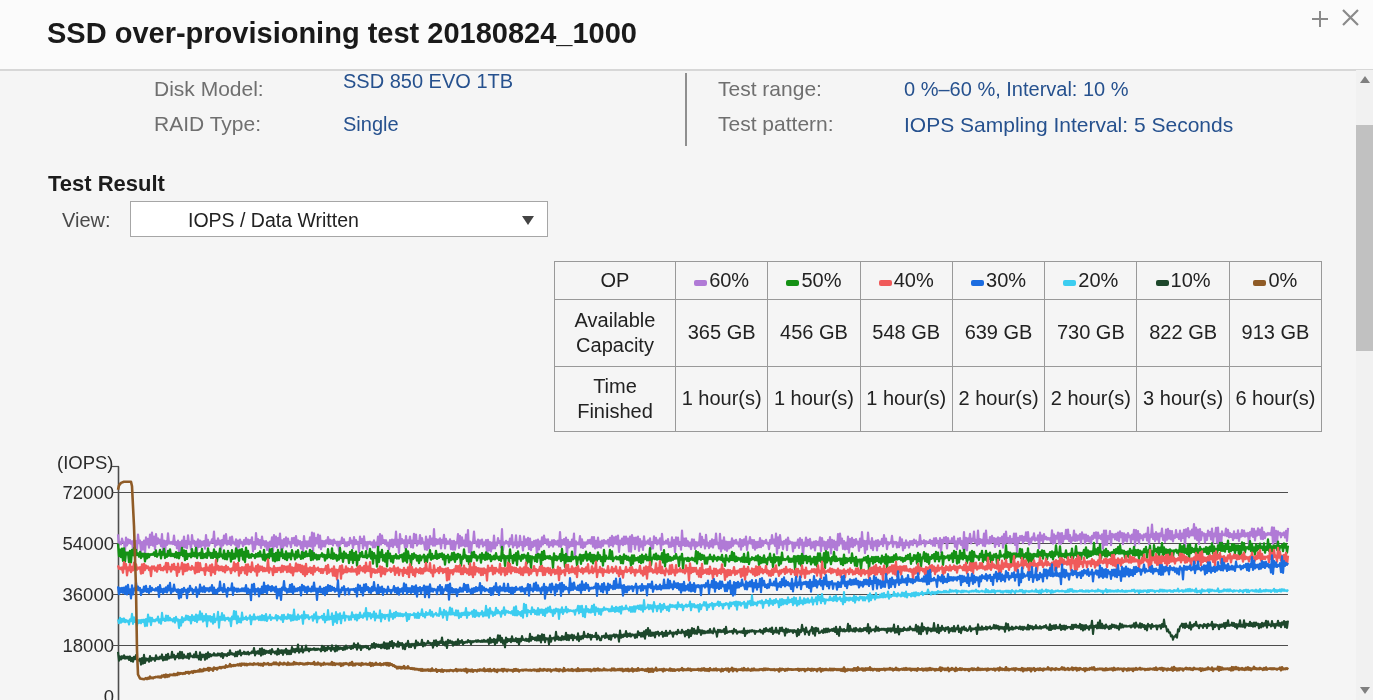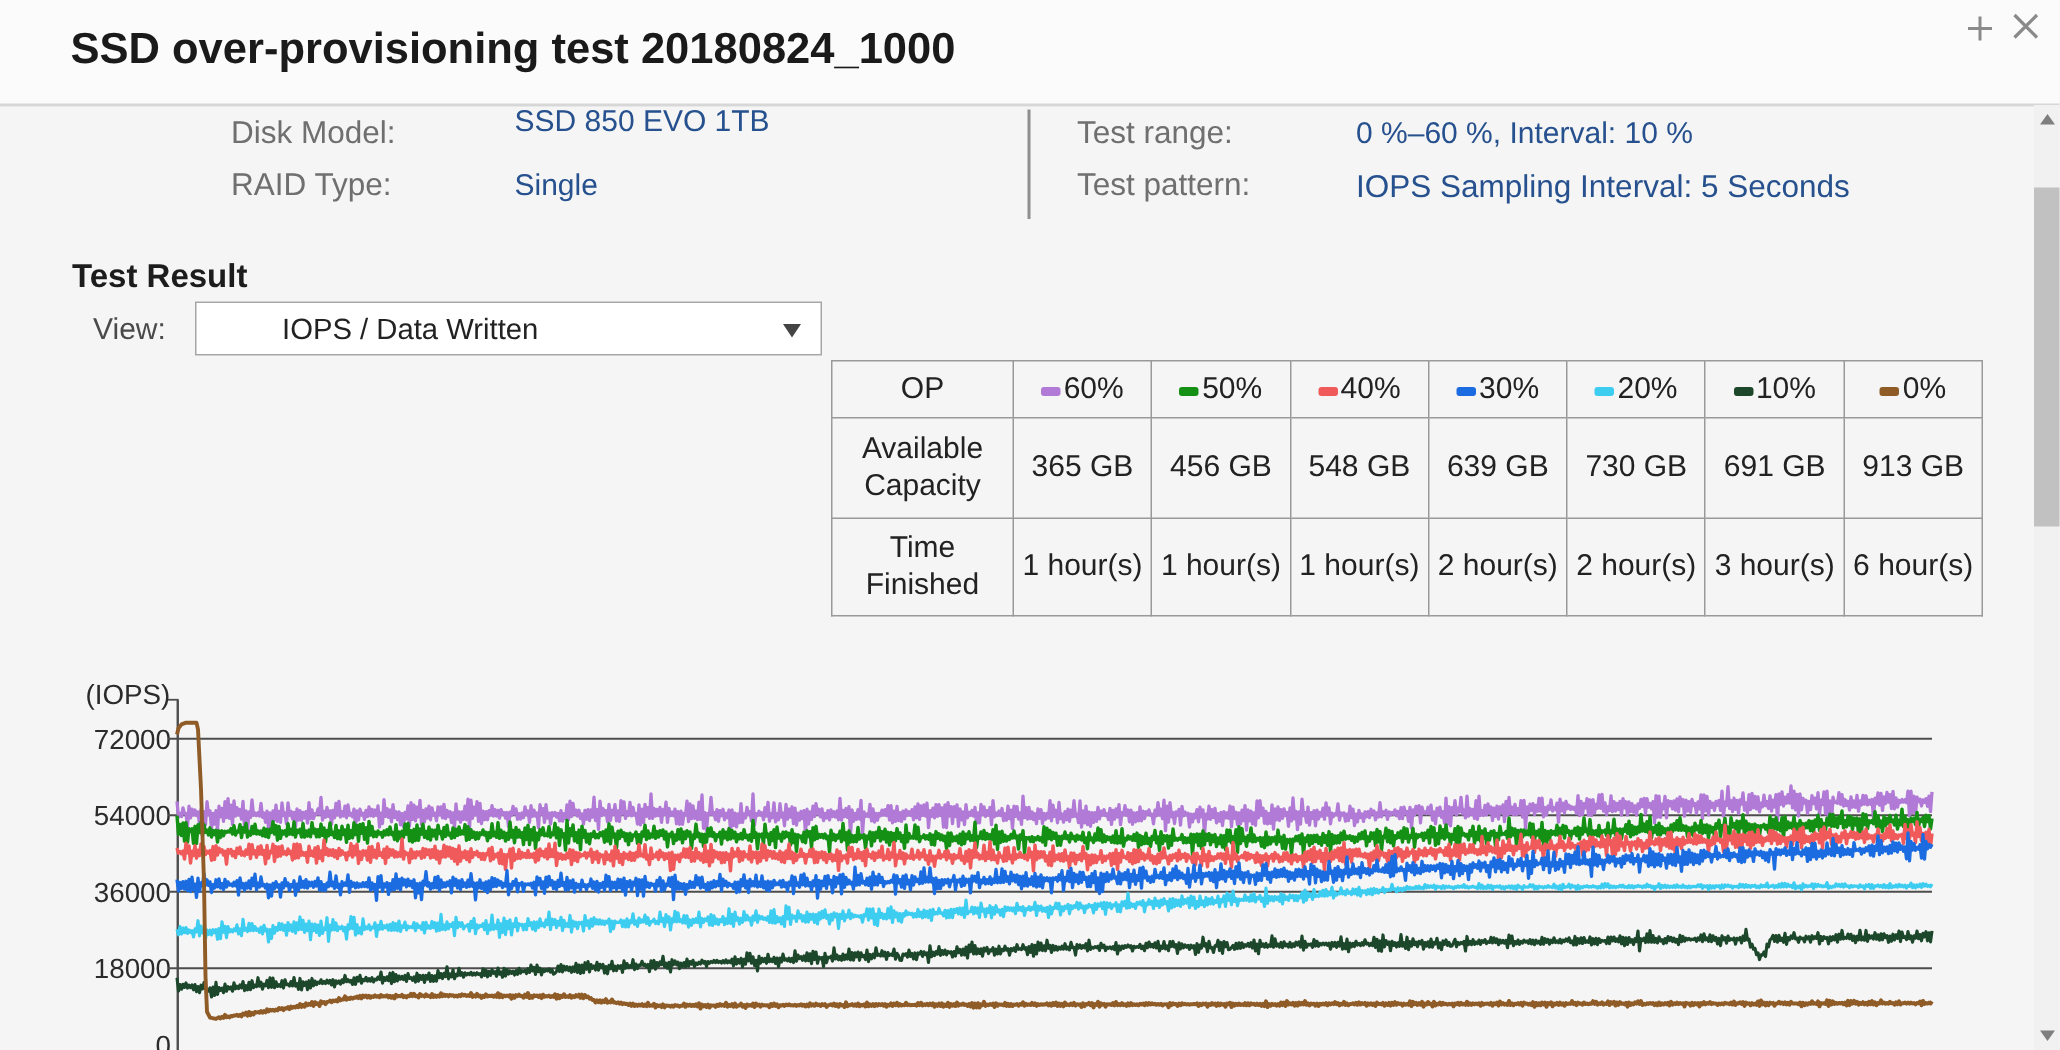--- a/index.html
+++ b/index.html
@@ -13,21 +13,21 @@
   .val { position:absolute; font-size:20px; color:#26518e; }
   #vdiv { position:absolute; left:685px; top:73px; width:2px; height:73px; background:#8f8f8f; }
   #tresult { position:absolute; left:48px; top:171px; font-size:22px; font-weight:bold; color:#1c1c1c; }
   #viewlbl { position:absolute; left:62px; top:209px; font-size:20px; color:#4a4a4a; }
   #dropdown { position:absolute; left:130px; top:201px; width:418px; height:36px;
     background:#ffffff; border:1px solid #a6a6a6; }
   #ddtext { position:absolute; left:13px; top:7px; font-size:19.5px; color:#222;margin-left:44px; }
   #ddcaret { position:absolute; right:13px; top:14px; width:0; height:0;
     border-left:6.5px solid transparent; border-right:6.5px solid transparent;
     border-top:9px solid #444; }
-  #optable { position:absolute; left:554px; top:240px; border-collapse:collapse; }
+  #optable { position:absolute; left:554px; top:261px; border-collapse:collapse; }
   #optable td { border:1px solid #999; text-align:center; vertical-align:middle;
     font-size:20px; color:#222; line-height:1.27; }
   #optable td.h { width:121px; }
   #optable td.c { width:92.3px; }
   .mk { display:inline-block; width:13px; height:6px; border-radius:2px;
     vertical-align:1px; margin-right:2px; }
   #scroll { position:absolute; left:1356px; top:70px; width:17px; height:630px; background:#f1f1f1; }
   #thumb { position:absolute; left:0px; top:55px; width:17px; height:226px; background:#c1c1c1; }
   .arr { position:absolute; left:3.5px; width:0; height:0;
     border-left:5px solid transparent; border-right:5px solid transparent; }
@@ -70,21 +70,21 @@
   <td class="c"><span class="mk" style="background:#1d472b;"></span>10%</td>
   <td class="c"><span class="mk" style="background:#8f5b26;"></span>0%</td>
  </tr>
  <tr style="height:67px;">
   <td class="h">Available<br>Capacity</td>
   <td class="c">365 GB</td>
         <td class="c">456 GB</td>
         <td class="c">548 GB</td>
   <td class="c">639 GB</td>
         <td class="c">730 GB</td>
-        <td class="c">691 GB</td>
+        <td class="c">822 GB</td>
         <td class="c">913 GB</td>
  </tr>
  <tr style="height:65px;">
   <td class="h">Time<br>Finished</td>
   <td class="c">1 hour(s)</td>
         <td class="c">1 hour(s)</td>
         <td class="c">1 hour(s)</td>
   <td class="c">2 hour(s)</td>
         <td class="c">2 hour(s)</td>
         <td class="c">3 hour(s)</td>

